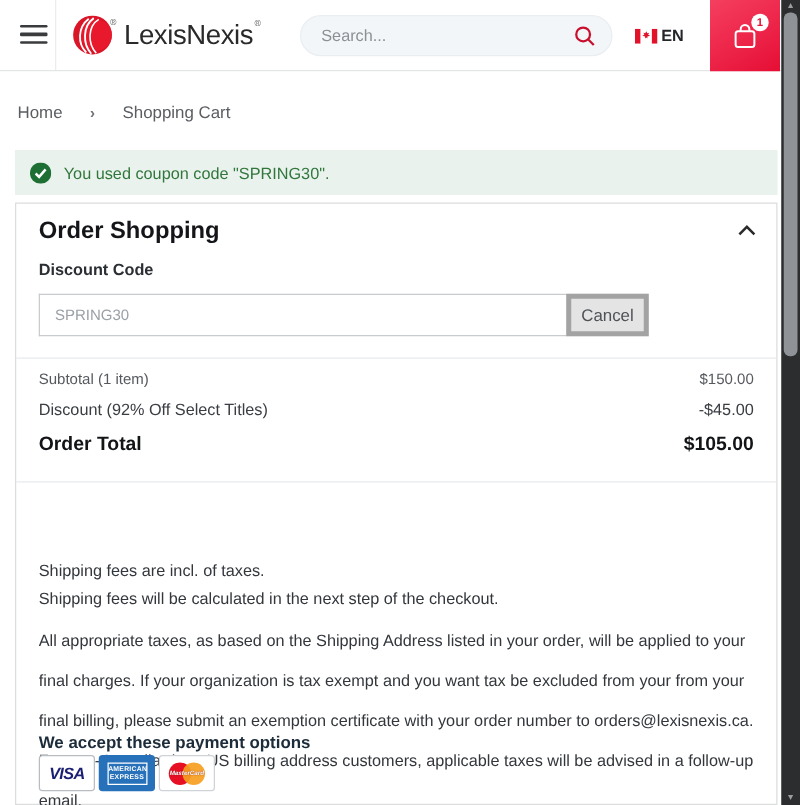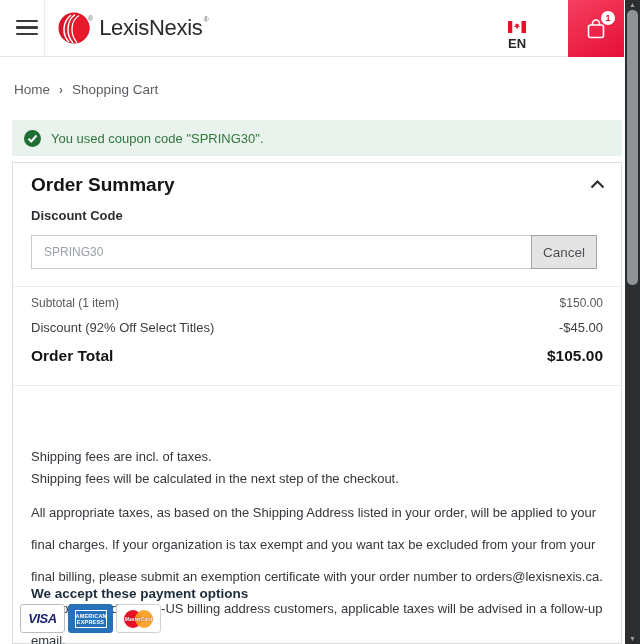--- a/index.html
+++ b/index.html
@@ -14,56 +14,56 @@
   .header-divider { position:absolute; left:44px; top:0; width:1px; height:56px; background:#ececec; }
   .logo { position:absolute; left:58px; top:12px; display:flex; align-items:center; cursor:pointer; }
   .logo svg { width:32px; height:32px; }
   .logo .reg-globe { font-size:7px; color:#666; position:relative; top:-10px; left:-2px; }
   .logo-text { font-size:22px; color:#2a2a2a; font-weight:500; letter-spacing:-0.3px; margin-left:4px; }
   .logo .reg-text { font-size:7px; color:#666; position:relative; top:-9px; left:1px; }
   .search-pill { position:absolute; left:240px; top:12px; width:250px; height:33px; background:#f3f6f8; border:1px solid #eaeef1; border-radius:17px; }
   .search-pill input { position:absolute; left:16px; top:0; width:195px; height:31px; border:none; background:transparent; outline:none; font-size:13px; color:#5a5e63; font-family:"Liberation Sans",sans-serif; }
   .search-pill input::placeholder { color:#8b9095; }
   .search-icon { position:absolute; right:12px; top:7px; width:18px; height:18px; cursor:pointer; }
-  .lang { position:absolute; left:508px; top:21px; display:flex; align-items:center; gap:3px; cursor:pointer;flex-direction:column; }
+  .lang { position:absolute; left:508px; top:21px; display:flex; align-items:center; gap:3px; cursor:pointer; }
   .lang svg { width:18px; height:12px; }
   .lang-label { font-size:13px; font-weight:700; color:#24262a; }
   .cart-btn { position:absolute; left:568px; top:0; width:56px; height:57px; background:linear-gradient(150deg,#f53f60 0%,#e60e35 100%); cursor:pointer; }
   .cart-bag { position:absolute; left:16px; top:17px; }
   .cart-badge { position:absolute; right:9px; top:11px; width:14px; height:14px; background:#fff; border-radius:50%; font-size:9px; font-weight:700; color:#e11437; text-align:center; line-height:14px; }
 
   
-  .breadcrumb { position:absolute; left:14px; top:82px; font-size:13.5px; color:#5a5d61; display:flex; gap:9px; align-items:center; }
+  .breadcrumb { position:absolute; left:14px; top:82px; font-size:13.5px; color:#5a5d61; display:flex; gap:22px; align-items:center; }
   .breadcrumb .sep { color:#6e7175; font-size:12px; font-weight:700; }
   .breadcrumb .home { cursor:pointer; }
 
   
   .banner { position:absolute; left:12px; top:120px; width:610px; height:36px; background:#e9f2ec; display:flex; align-items:center; padding-left:12px; }
   .banner .check-icon { width:17px; height:17px; margin-right:10px; flex:0 0 auto; }
   .banner .msg { font-size:13px; color:#31763c; }
 
   
   .panel { position:absolute; left:12px; top:162px; width:610px; height:482px; background:#fff; border:1px solid #dcdddd; }
   .panel-title { position:absolute; left:18px; top:11px; font-size:19px; font-weight:700; color:#141518; }
   .collapse-toggle { position:absolute; right:16px; top:17px; width:15px; height:9px; cursor:pointer; }
   .dc-label { position:absolute; left:18px; top:45px; font-size:13px; font-weight:600; color:#2b2e33; }
-  .code-row { position:absolute; left:18px; top:72px; width:566px; height:34px; display:flex; }
+  .code-row { position:absolute; left:18px; top:72px; width:488px; height:34px; display:flex; }
   .code-input { flex:1; height:34px; border:1px solid #c9ccce; border-right:none; background:#fff; padding:0 12px; font-size:12px; color:#9aa0a5; outline:none; font-family:"Liberation Sans",sans-serif; }
-  .cancel-btn { width:66px; height:34px; background:#e4e4e4; border:1px solid #a3a3a3; font-size:13.5px; color:#4e5256; cursor:pointer; font-family:"Liberation Sans",sans-serif; }
+  .cancel-btn { width:66px; height:34px; background:#e4e4e4; border:4px solid #a3a3a3; font-size:13.5px; color:#4e5256; cursor:pointer; font-family:"Liberation Sans",sans-serif; }
   .rule1 { position:absolute; left:0; top:123px; width:100%; border-top:1px solid #e8eaec; }
   .sumrow { position:absolute; left:18px; right:18px; display:flex; justify-content:space-between; }
   .row-sub { top:133px; font-size:12px; color:#56595e; }
   .row-disc { top:157px; font-size:13px; color:#3a3d42; }
   .row-total { top:184px; font-size:15.5px; font-weight:700; color:#121417;gap:16px; }
   .rule2 { position:absolute; left:0; top:222px; width:100%; border-top:1px solid #e8eaec; }
   .checkout-btn { position:absolute; left:18px; top:232px; width:118px; height:38px; background:#e8173d; border:none; border-radius:5px; color:#fff; font-size:13px; font-weight:700; cursor:pointer; box-shadow:0 1px 3px rgba(0,0,0,0.25); font-family:"Liberation Sans",sans-serif; }
   .ship-notes { position:absolute; left:18px; top:283px; font-size:13px; color:#33373c; line-height:22px; }
   .tax-note { position:absolute; left:18px; top:334px; width:572px; font-size:13px; color:#33373c; line-height:32px; }
   .pay-title { position:absolute; left:18px; top:423px; font-size:13.5px; font-weight:700; color:#1d2c3a; }
-  .cards { position:absolute; left:7px; top:441px; display:flex; gap:3px; }
+  .cards { position:absolute; left:18px; top:441px; display:flex; gap:3px; }
   .card { width:45px; height:29px; border-radius:3px; display:flex; align-items:center; justify-content:center; }
   .card-visa { background:#fff; border:1px solid #b9bdc2; }
   .visa-text { font-size:13px; font-weight:700; font-style:italic; color:#1a1f71; letter-spacing:-0.5px; }
   .card-amex { background:#2671b9; border:1px solid #2671b9; }
   .amex-text { font-size:5.5px; font-weight:700; color:#fff; text-align:center; line-height:6px; letter-spacing:0.2px; width:32px; border:1px solid #fff; padding:2px 0; }
   .card-mc { background:#fff; border:1px solid #cfd2d6; position:relative; }
   .mc-red { position:absolute; left:7px; top:5px; width:18px; height:18px; border-radius:50%; background:#e60f23; }
   .mc-orange { position:absolute; right:7px; top:5px; width:18px; height:18px; border-radius:50%; background:#f59e1f; opacity:0.92; }
   .mc-text { position:absolute; left:0; top:11px; width:100%; text-align:center; font-size:5px; font-style:italic; font-weight:700; color:#fff; text-shadow:0 0 1px #7a1010; }
 
@@ -91,20 +91,27 @@
         <circle cx="16" cy="16" r="15.5" fill="#da1527"></circle>
         <circle cx="19" cy="16" r="12.5" fill="#e8192c"></circle>
         <path d="M11 30 C4 23 4 10 13 3" stroke="#fff" stroke-width="1.5" fill="none"></path>
         <path d="M15 31 C8 23 8 9 17 2.5" stroke="#fff" stroke-width="1.5" fill="none"></path>
         <path d="M19 30.5 C12 23 12 9 21 3.5" stroke="#fff" stroke-width="1.3" fill="none"></path>
       </svg>
       <span class="reg-globe">®</span>
       <span class="logo-text">LexisNexis</span>
       <span class="reg-text">®</span>
     </div>
+    <div class="search-pill">
+      <input type="text" placeholder="Search..." style="">
+      <svg class="search-icon" viewBox="0 0 18 18">
+        <circle cx="7.5" cy="7.5" r="5.5" stroke="#c8102e" stroke-width="1.8" fill="none"></circle>
+        <line x1="11.8" y1="11.8" x2="16" y2="16" stroke="#c8102e" stroke-width="1.8"></line>
+      </svg>
+    </div>
     <div class="lang">
       <svg viewBox="0 0 18 12">
         <rect x="0" y="0" width="4.5" height="12" fill="#e2122a"></rect>
         <rect x="4.5" y="0" width="9" height="12" fill="#fff"></rect>
         <rect x="13.5" y="0" width="4.5" height="12" fill="#e2122a"></rect>
         <polygon fill="#e2122a" points="9,2 9.8,3.6 11.3,3.2 10.5,4.8 12.2,5.6 9.9,6.1 9.9,7.8 9,6.9 8.1,7.8 8.1,6.1 5.8,5.6 7.5,4.8 6.7,3.2 8.2,3.6"></polygon>
       </svg>
       <span class="lang-label">EN</span>
     </div>
     <div class="cart-btn">
@@ -124,21 +131,21 @@
 
   <div class="banner">
     <svg class="check-icon" viewBox="0 0 17 17">
       <circle cx="8.5" cy="8.5" r="8.5" fill="#1d6f34"></circle>
       <polyline points="4.5,8.8 7.3,11.5 12.5,5.5" stroke="#fff" stroke-width="2" fill="none"></polyline>
     </svg>
     <span class="msg">You used coupon code "SPRING30".</span>
   </div>
 
   <div class="panel">
-    <div class="panel-title">Order Summary</div>
+    <div class="panel-title">Order Shopping</div>
     <svg class="collapse-toggle" viewBox="0 0 15 9">
       <polyline points="1.5,7.5 7.5,1.5 13.5,7.5" stroke="#2b2b2b" stroke-width="2" fill="none"></polyline>
     </svg>
 
     <div class="dc-label">Discount Code</div>
     <div class="code-row">
       <input class="code-input" type="text" value="SPRING30" style="">
       <button class="cancel-btn">Cancel</button>
     </div>
 

